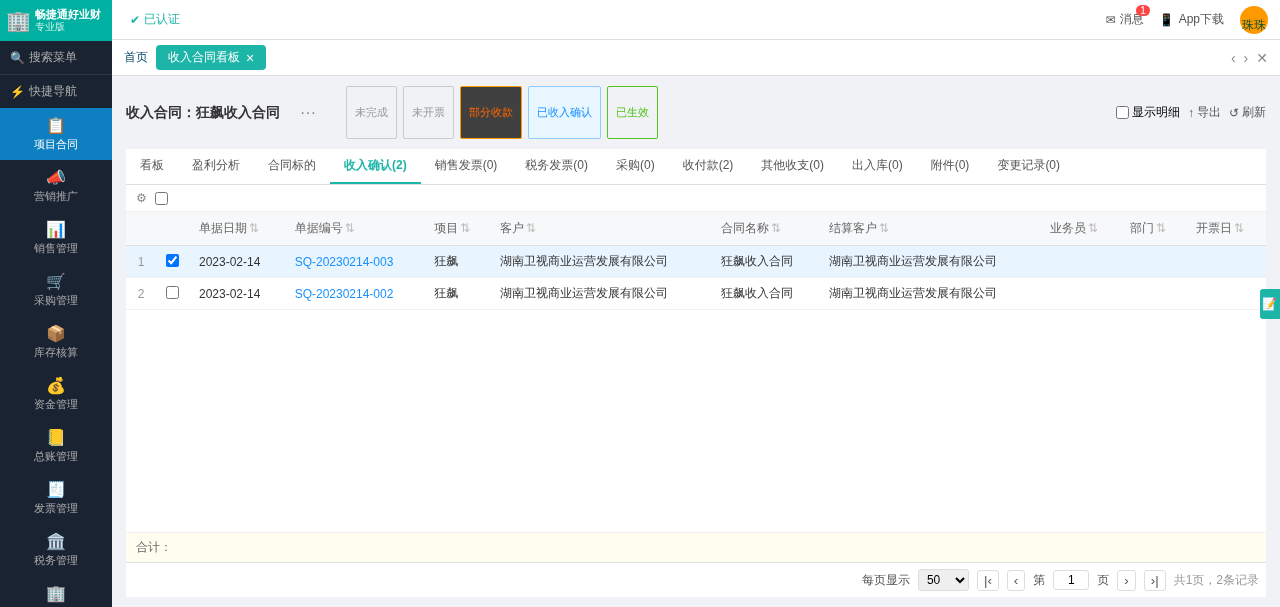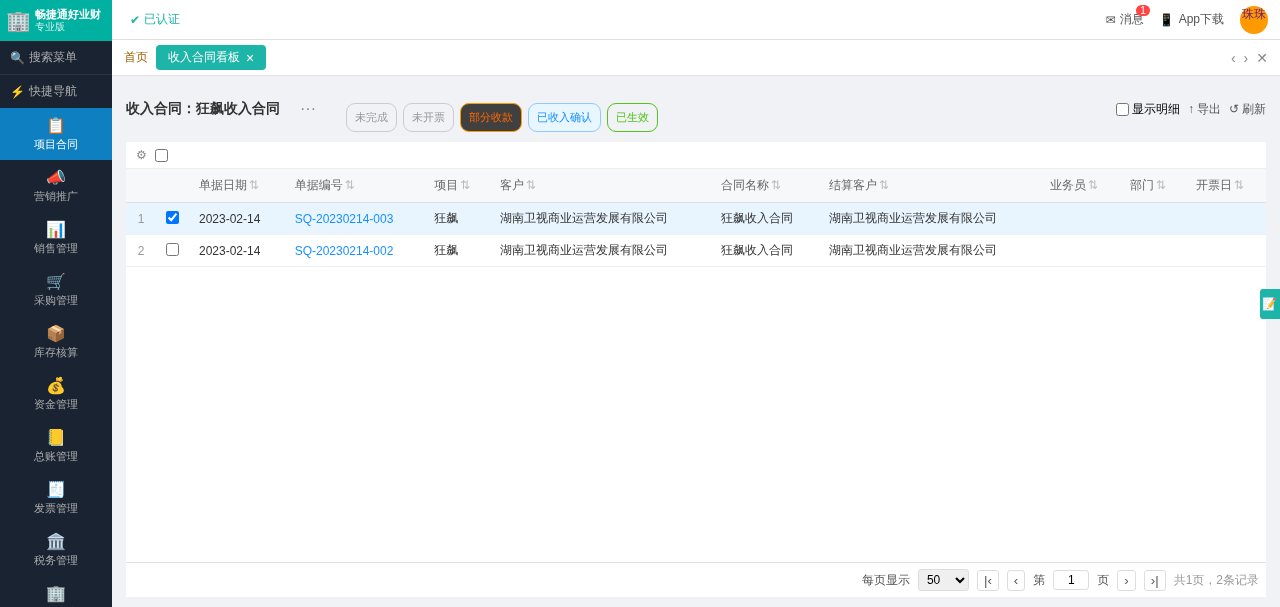--- a/index.html
+++ b/index.html
@@ -19,39 +19,39 @@
     
     .main { flex: 1; display: flex; flex-direction: column; overflow: hidden; }
 
     
     .topbar { background: white; height: 40px; display: flex; align-items: center; padding: 0 12px; gap: 8px; border-bottom: 1px solid #e0e0e0; flex-shrink: 0; }
     .topbar-company { background: #f5f5f5; border: 1px solid #ddd; border-radius: 4px; padding: 4px 10px; font-size: 12px; color: #333; display: flex; align-items: center; gap: 4px; cursor: pointer; }
     .topbar-verify { display: flex; align-items: center; gap: 4px; color: #1db5a8; font-size: 12px; margin-left: 6px; }
     .topbar-right { margin-left: auto; display: flex; align-items: center; gap: 16px; }
     .topbar-btn { display: flex; align-items: center; gap: 4px; color: #555; cursor: pointer; font-size: 12px; position: relative; }
     .topbar-badge { background: #f44; color: white; border-radius: 8px; font-size: 10px; padding: 0 4px; position: absolute; top: -6px; right: -6px; }
-    .topbar-avatar { width: 28px; height: 28px; border-radius: 50%; background: #ff9900; display: flex; align-items: flex-start; justify-content: center; color: #701a75; font-size: 12px; }
+    .topbar-avatar { width: 28px; height: 28px; border-radius: 50%; background: #ff9900; display: flex; align-items: flex-end; justify-content: center; color: #14532d; font-size: 12px; }
 
     
     .tabbar { background: white; height: 36px; display: flex; align-items: center; padding: 0 12px; gap: 8px; border-bottom: 1px solid #e0e0e0; flex-shrink: 0; }
-    .tabbar-home { color: #a16207; font-size: 12px; cursor: pointer; }
+    .tabbar-home { color: #0c4a6e; font-size: 12px; cursor: pointer; }
     .tabbar-tab { background: #1db5a8; color: white; border-radius: 4px; padding: 4px 12px; font-size: 12px; display: flex; align-items: center; gap: 6px; cursor: pointer; }
     .tabbar-tab-close { cursor: pointer; font-size: 14px; }
     .tabbar-nav { margin-left: auto; display: flex; gap: 8px; color: #888; }
     .tabbar-nav-btn { cursor: pointer; font-size: 14px; }
 
     
     .content { flex: 1; overflow: hidden; display: flex; flex-direction: column; padding: 10px 14px; }
 
     
     .contract-header { display: flex; align-items: center; gap: 20px; margin-bottom: 10px; }
     .contract-title { font-size: 14px; font-weight: bold; color: #333; }
     .contract-more { color: #888; cursor: pointer; font-size: 16px; }
     .status-tags { display: flex; gap: 6px; margin-left: 10px; }
-    .status-tag { border: 1px solid #ccc; border-radius: 9px; padding: 6px 8px; font-size: 11px; color: #999; cursor: pointer; margin-top: 17px; }
+    .status-tag { border: 1px solid #ccc; border-radius: 2px; padding: 18px 8px; font-size: 11px; color: #999; cursor: pointer; }
     .status-tag.active { background: #404040; color: #ff6600; border-color: #ff9900; }
     .status-tag.confirmed { background: #e8f7ff; color: #1890ff; border-color: #91caff; }
     .status-tag.effective { color: #52c41a; border-color: #52c41a; }
     .contract-actions { margin-left: auto; display: flex; gap: 8px; align-items: center; }
     .contract-action-btn { display: flex; align-items: center; gap: 3px; color: #555; font-size: 12px; cursor: pointer; }
 
     
     .tabs { display: flex; border-bottom: 1px solid #e0e0e0; margin-bottom: 0; background: white; flex-shrink: 0; }
     .tab { padding: 8px 14px; font-size: 12px; color: #555; cursor: pointer; border-bottom: 2px solid transparent; white-space: nowrap; }
     .tab.active { color: #1db5a8; border-bottom: 2px solid #1db5a8; font-weight: bold; }
@@ -216,20 +216,34 @@
             <span>↑</span>
             <span>导出</span>
           </div>
           <div class="contract-action-btn">
             <span>↺</span>
             <span>刷新</span>
           </div>
         </div>
       </div>
 
+      <div class="tabs">
+        <div class="tab">看板</div>
+        <div class="tab">盈利分析</div>
+        <div class="tab">合同标的</div>
+        <div class="tab active">收入确认(2)</div>
+        <div class="tab">销售发票(0)</div>
+        <div class="tab">税务发票(0)</div>
+        <div class="tab">采购(0)</div>
+        <div class="tab">收付款(2)</div>
+        <div class="tab">其他收支(0)</div>
+        <div class="tab">出入库(0)</div>
+        <div class="tab">附件(0)</div>
+        <div class="tab">变更记录(0)</div>
+      </div>
 
       <div class="table-area">
         <div class="table-toolbar">
           <span class="table-setting-icon">⚙</span>
           <input type="checkbox" style="">
         </div>
         <div class="table-scroll">
           <table>
             <thead>
               <tr>
@@ -270,20 +284,23 @@
                 <td>狂飙收入合同</td>
                 <td>湖南卫视商业运营发展有限公司</td>
                 <td></td>
                 <td></td>
                 <td></td>
               </tr>
             </tbody>
           </table>
         </div>
 
+        <div class="table-footer">
+          <span class="table-footer-label">合计：</span>
+        </div>
       </div>
 
       <div class="pagination">
         <span>每页显示</span>
         <select class="pagination-select">
           <option value="50" selected="">50</option>
           <option value="20">20</option>
           <option value="100">100</option>
         </select>
         <button class="pagination-btn">|‹</button>

